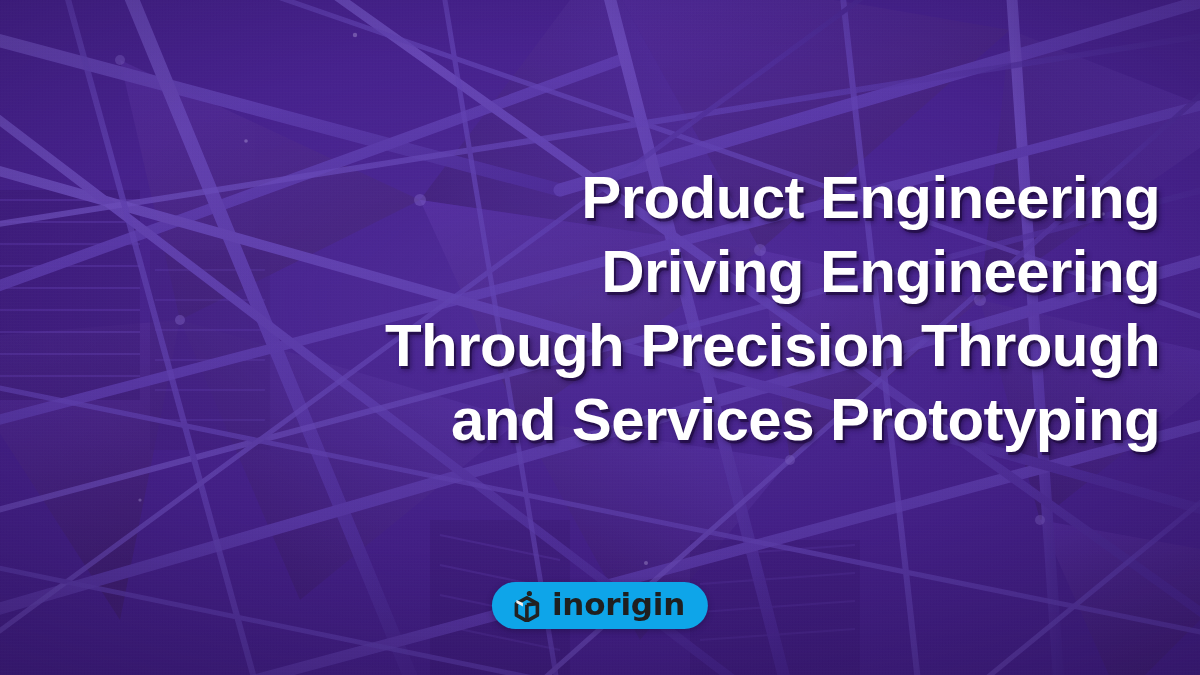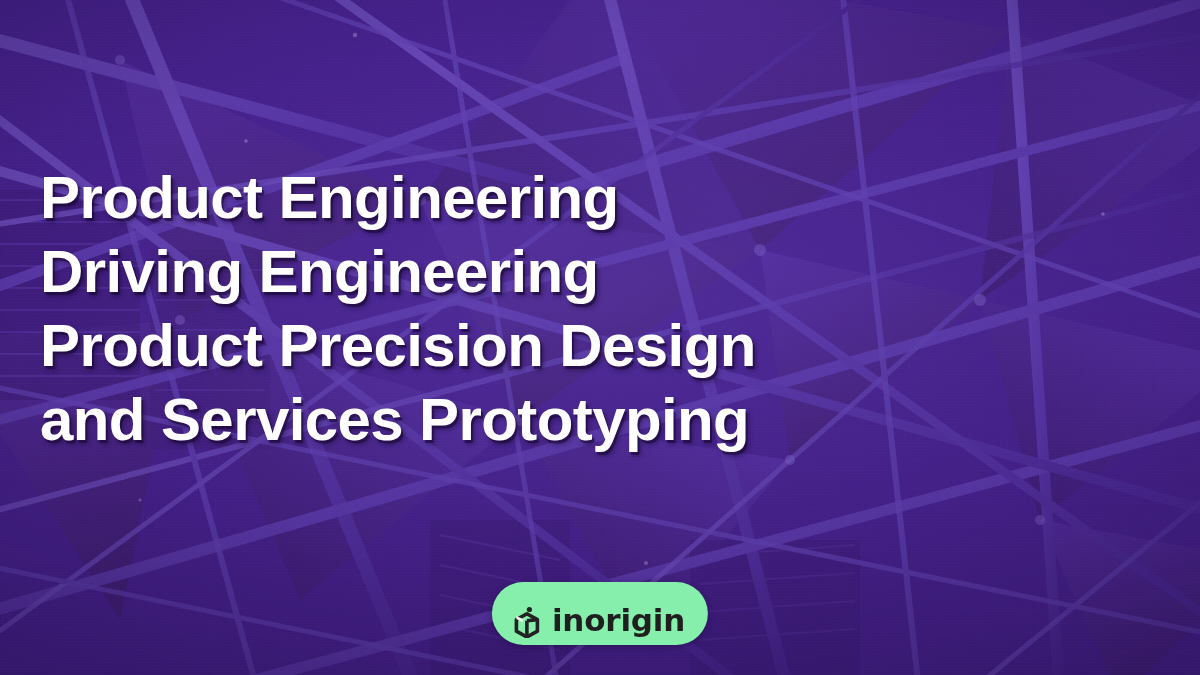--- a/index.html
+++ b/index.html
@@ -44,21 +44,21 @@
     background-image:
       repeating-linear-gradient(0deg, rgba(255,255,255,.05) 0 1px, rgba(0,0,0,0) 1px 3px),
       repeating-linear-gradient(90deg, rgba(0,0,0,.05) 0 1px, rgba(0,0,0,0) 1px 3px);
   }
 
   
   #headline {
     position: absolute;
     left: 0; right: 0;
     top: 140px;
-    text-align: left;
+    text-align: right;
     padding: 0 40px;
     box-sizing: border-box;
   }
   #headline .line {
     display: block;
     color: #ffffff;
     font-size: 60px;
     line-height: 74px;
     font-weight: 700;
     letter-spacing: -0.6px;
@@ -71,22 +71,22 @@
   
   #logo-pill {
     position: absolute;
     left: 50%;
     transform: translateX(-50%);
     top: 582px;
     height: 47px;
     display: flex;
     align-items: center;
     gap: 9px;
-    padding: 16px 23px 0 19px;
-    background: #86efac;
+    padding: 0 23px 0 19px;
+    background: #0ea5e9;
     border-radius: 999px;
     box-shadow: 0 2px 6px rgba(20,6,46,0.35);
   }
   #logo-mark { width: 32px; height: 32px; display: block; flex: 0 0 auto; }
   #logo-word {
     color: #1f1f1f;
     font-size: 31px;
     line-height: 31px;
     font-weight: 700;
     letter-spacing: -0.2px;
@@ -228,21 +228,21 @@
       </g>
     </svg>
   </div>
 
   <div id="bg-tint"></div>
   <div id="bg-grain"></div>
 
   <h1 id="headline">
     <span class="line">Product Engineering</span>
     <span class="line">Driving Engineering</span>
-    <span class="line">Product Precision Design</span>
+    <span class="line">Through Precision Through</span>
     <span class="line">and Services Prototyping</span>
   </h1>
 
   <div id="logo-pill">
     <svg id="logo-mark" viewBox="0 0 64 64" aria-hidden="true">
 
       <circle cx="37" cy="7" r="5.2" fill="#222222"></circle>
 
       <path d="M32 15.5 L53 27.2 L53 50.4 L32 62.0 L11 50.4 L11 27.2 Z" fill="none" stroke="#222222" stroke-width="7.2" stroke-linejoin="round"></path>
 

